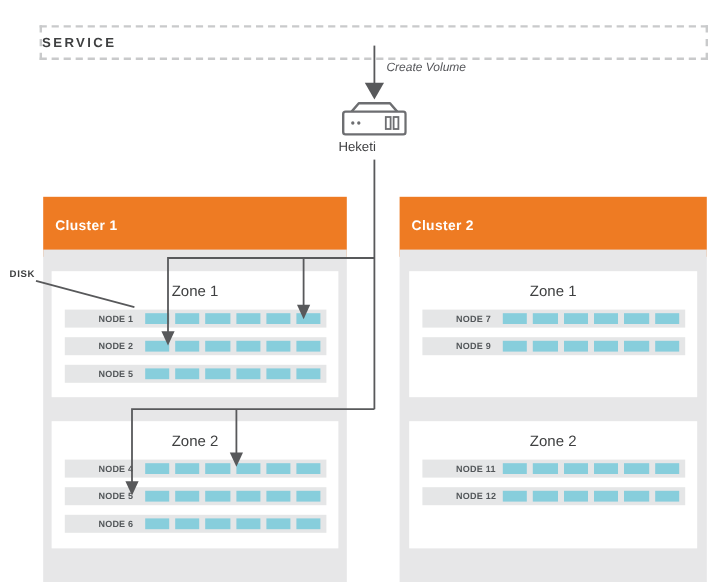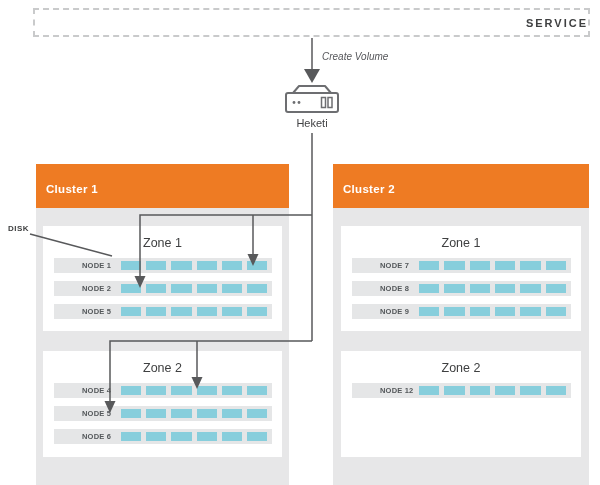--- a/index.html
+++ b/index.html
@@ -10,38 +10,38 @@
     --line:#58595B;
     --ink:#3F4041;
   }
   *{box-sizing:border-box;margin:0;padding:0;}
   html,body{background:#fff;}
   body{font-family:"Liberation Sans","DejaVu Sans",sans-serif;}
   #canvas{position:relative;width:600px;height:485px;background:#fff;overflow:hidden;}
 
   
   .service-box{
-    position:absolute;left:33px;top:8px;width:557px;height:29px;
+    position:absolute;left:33px;top:21px;width:557px;height:29px;
     border:2px dashed #C9CACB;background:#fff;
-    display:flex;align-items:center;justify-content:flex-end;
+    display:flex;align-items:center;justify-content:flex-start;
   }
   .service-label{
     font-size:11px;font-weight:bold;letter-spacing:2px;color:var(--ink);
   }
 
   
   #connectors{position:absolute;left:0;top:0;width:600px;height:485px;pointer-events:none;z-index:10;}
 
   
   .create-volume{
     position:absolute;left:322px;top:51px;font-size:10px;font-style:italic;color:#55565A;z-index:11;
   }
   .heketi-icon{position:absolute;left:285px;top:84px;width:54px;height:30px;z-index:11;}
   .heketi-label{
-    position:absolute;left:282px;top:117px;width:60px;text-align:center;
+    position:absolute;left:282px;top:117px;width:60px;text-align:left;
     font-size:11px;color:#404143;z-index:11;background:#fff;
   }
   .disk-callout{
     position:absolute;left:8px;top:224px;font-size:8px;font-weight:bold;
     letter-spacing:.5px;color:var(--ink);z-index:11;
   }
 
   
   .cluster-header{
     position:absolute;height:50px;background:var(--accent);
@@ -221,47 +221,47 @@
             <span class="disks">
               <span class="disk"></span>
               <span class="disk"></span>
               <span class="disk"></span>
               <span class="disk"></span>
               <span class="disk"></span>
               <span class="disk"></span>
             </span>
           </div>
           <div class="node-row">
-            <span class="node-label">NODE 8</span>
-            <span class="disks">
-              <span class="disk"></span>
-              <span class="disk"></span>
-              <span class="disk"></span>
-              <span class="disk"></span>
-              <span class="disk"></span>
-              <span class="disk"></span>
-            </span>
-          </div>
-          <div class="node-row">
             <span class="node-label">NODE 9</span>
             <span class="disks">
               <span class="disk"></span>
               <span class="disk"></span>
               <span class="disk"></span>
               <span class="disk"></span>
               <span class="disk"></span>
               <span class="disk"></span>
             </span>
           </div>
         </div>
     </div>
     <div class="zone zone-2">
       <div class="zone-title">Zone 2</div>
       <div class="node-list">
           <div class="node-row">
+            <span class="node-label">NODE 11</span>
+            <span class="disks">
+              <span class="disk"></span>
+              <span class="disk"></span>
+              <span class="disk"></span>
+              <span class="disk"></span>
+              <span class="disk"></span>
+              <span class="disk"></span>
+            </span>
+          </div>
+          <div class="node-row">
             <span class="node-label">NODE 12</span>
             <span class="disks">
               <span class="disk"></span>
               <span class="disk"></span>
               <span class="disk"></span>
               <span class="disk"></span>
               <span class="disk"></span>
               <span class="disk"></span>
             </span>
           </div>

